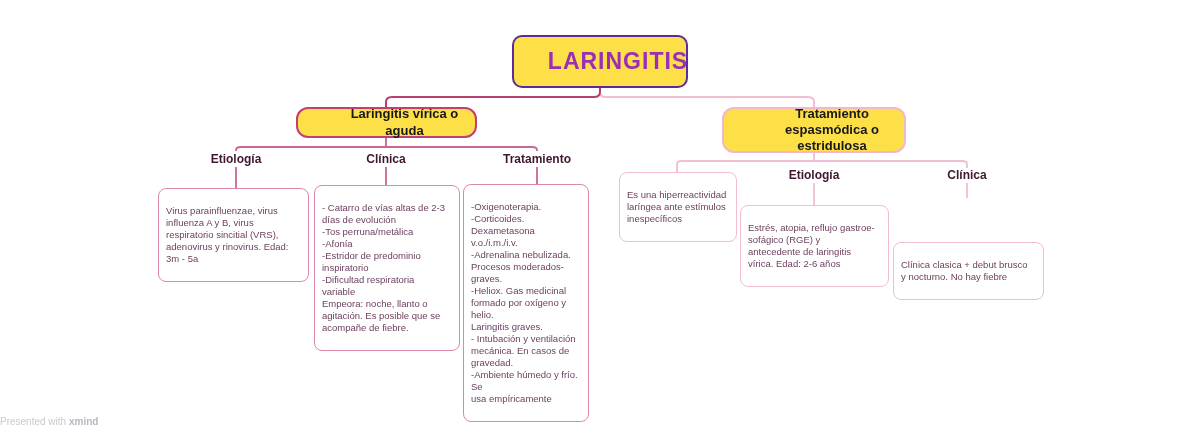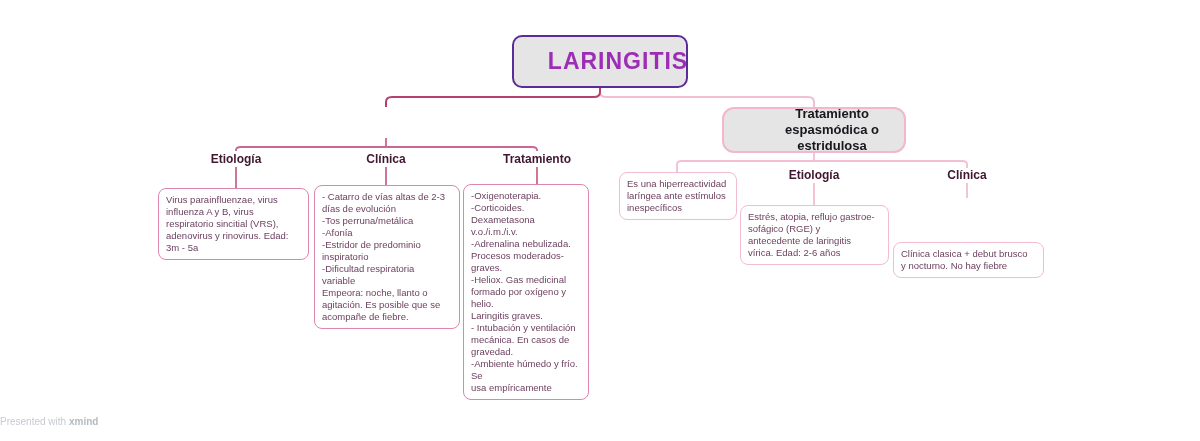--- a/index.html
+++ b/index.html
@@ -2,39 +2,39 @@
 <html><head>
 <meta charset="utf-8">
 <style>
   html,body{margin:0;padding:0;background:#fff;}
   .canvas{
     position:relative;width:1200px;height:441px;background:#ffffff;
     font-family:"Liberation Sans",sans-serif;overflow:hidden;
   }
   .connectors{position:absolute;left:0;top:0;width:1200px;height:441px;}
   .topic{
-    position:absolute;background:#e5e5e5;box-sizing:border-box;
+    position:absolute;background:#fde047;box-sizing:border-box;
     display:flex;align-items:center;justify-content:center;text-align:center;padding-left:36px;
   }
   .root-topic{
     left:512px;top:35px;width:176px;height:53px;
     border:2.5px solid #5c2b9a;border-radius:10px;
     color:#9c2eb5;font-weight:bold;font-size:23px;letter-spacing:1px;
   }
   .main-topic{font-weight:bold;color:#17171c;font-size:13px;white-space:pre-line;line-height:1.25;}
   .main-left{left:296px;top:107px;width:181px;height:31px;border:2px solid #c23e74;border-radius:12px;}
   .main-right{left:722px;top:107px;width:184px;height:46px;border:2px solid #f2b7cd;border-radius:12px;}
   .sublabel{
     position:absolute;transform:translateX(-50%);
     font-weight:bold;font-size:12px;color:#3f1730;white-space:nowrap;
   }
   .content-box{
     position:absolute;background:#fff;box-sizing:border-box;
     border:1.5px solid #dd87ac;border-radius:8px;
-    padding:5px 7px;font-size:9.5px;line-height:12px;color:#6d4160;
+    padding:16px 7px;font-size:9.5px;line-height:12px;color:#6d4160;
     white-space:pre-line;text-align:left;
   }
   .content-box.light{border-color:#f2bcd1;}
   .footer{
     position:absolute;left:0;top:416px;width:1200px;text-align:left;
     font-size:10px;color:#c6cad1;
   }
   .footer b{color:#b4bac3;}
 </style>
 </head>
@@ -54,20 +54,23 @@
 
     <path d="M814 153 L814 161 M677 172 L677 164 Q677 161 682 161 L962 161 Q967 161 967 164 L967 168" stroke="#f2bed3" stroke-width="1.8"></path>
 
     <path d="M814 183 L814 205 M967 183 L967 198" stroke="#f2bed3" stroke-width="1.8"></path>
   </svg>
 
   <div class="topic root-topic">
     <span>LARINGITIS</span>
   </div>
 
+  <div class="topic main-topic main-left">
+    <span>Laringitis vírica o aguda</span>
+  </div>
 
   <div class="topic main-topic main-right">
     <span>Tratamiento espasmódica o
 estridulosa</span>
   </div>
 
   <div class="sublabel" style="left:236px;top:152px;">Etiología</div>
   <div class="sublabel" style="left:386px;top:152px;">Clínica</div>
   <div class="sublabel" style="left:537px;top:152px;">Tratamiento</div>
 

